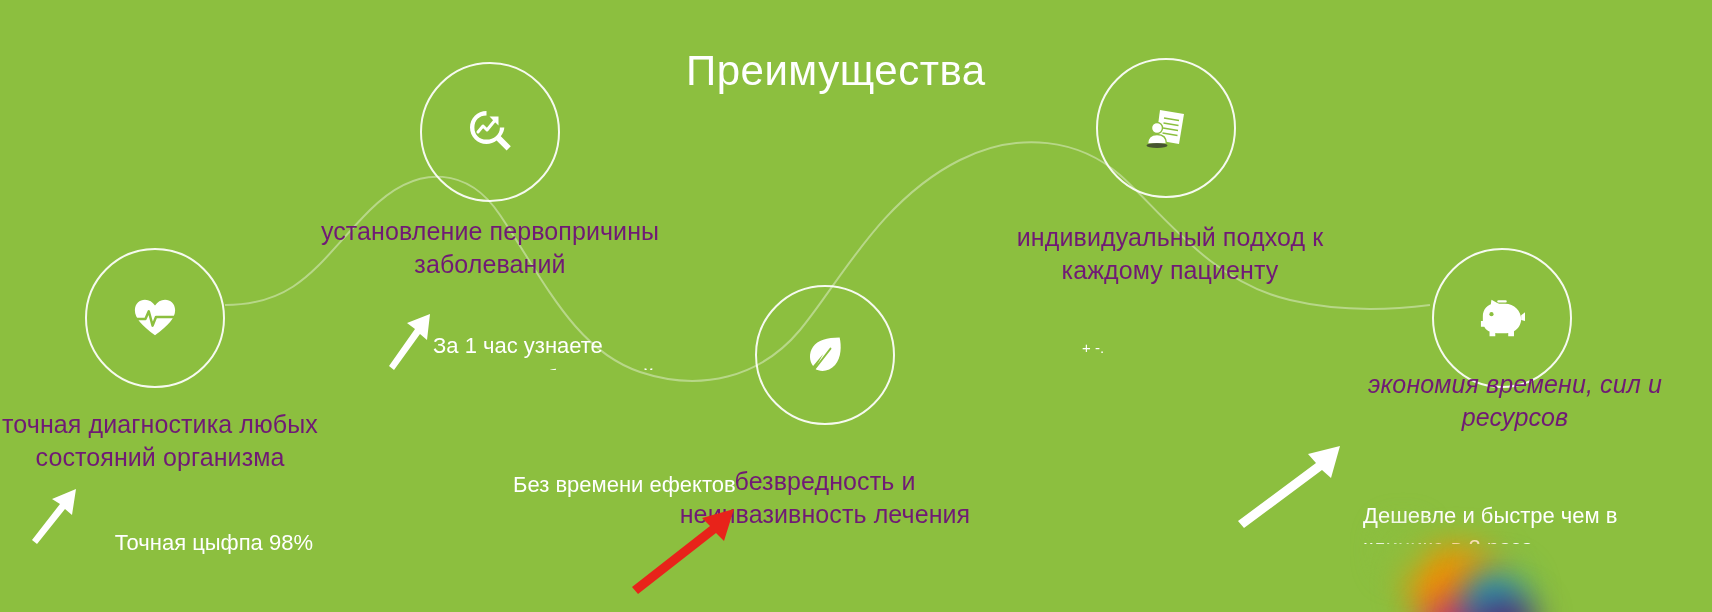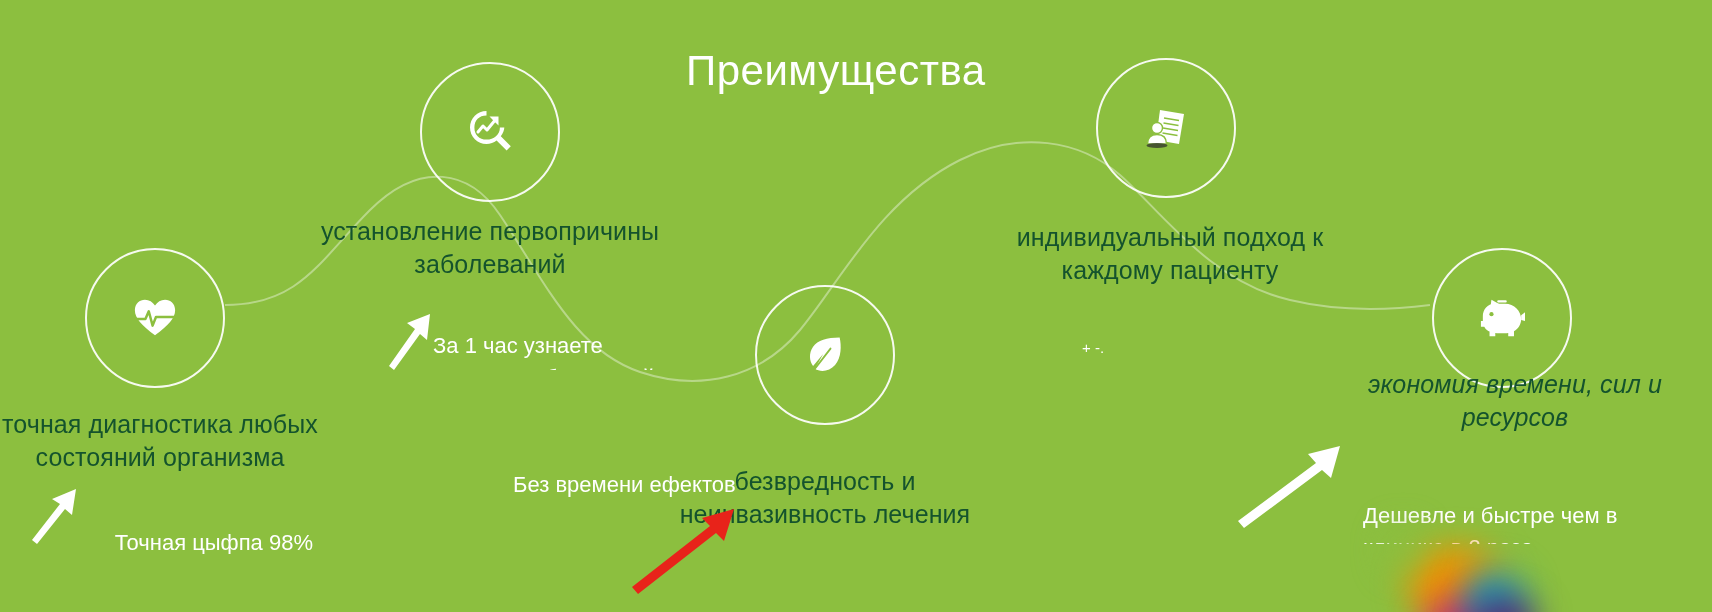--- a/index.html
+++ b/index.html
@@ -37,21 +37,21 @@
     box-sizing: border-box;
     display: flex;
     align-items: center;
     justify-content: center;
   }
   .circle .ico { display: block; }
 
   
   .benefit-title {
     position: absolute;
-    color: #14532d;
+    color: #701a75;
     font-size: 25px;
     line-height: 1.33;
     text-align: center;
     font-weight: 400;
     letter-spacing: 0.1px;
   }
 
   
   .page-title {
     position: absolute;

